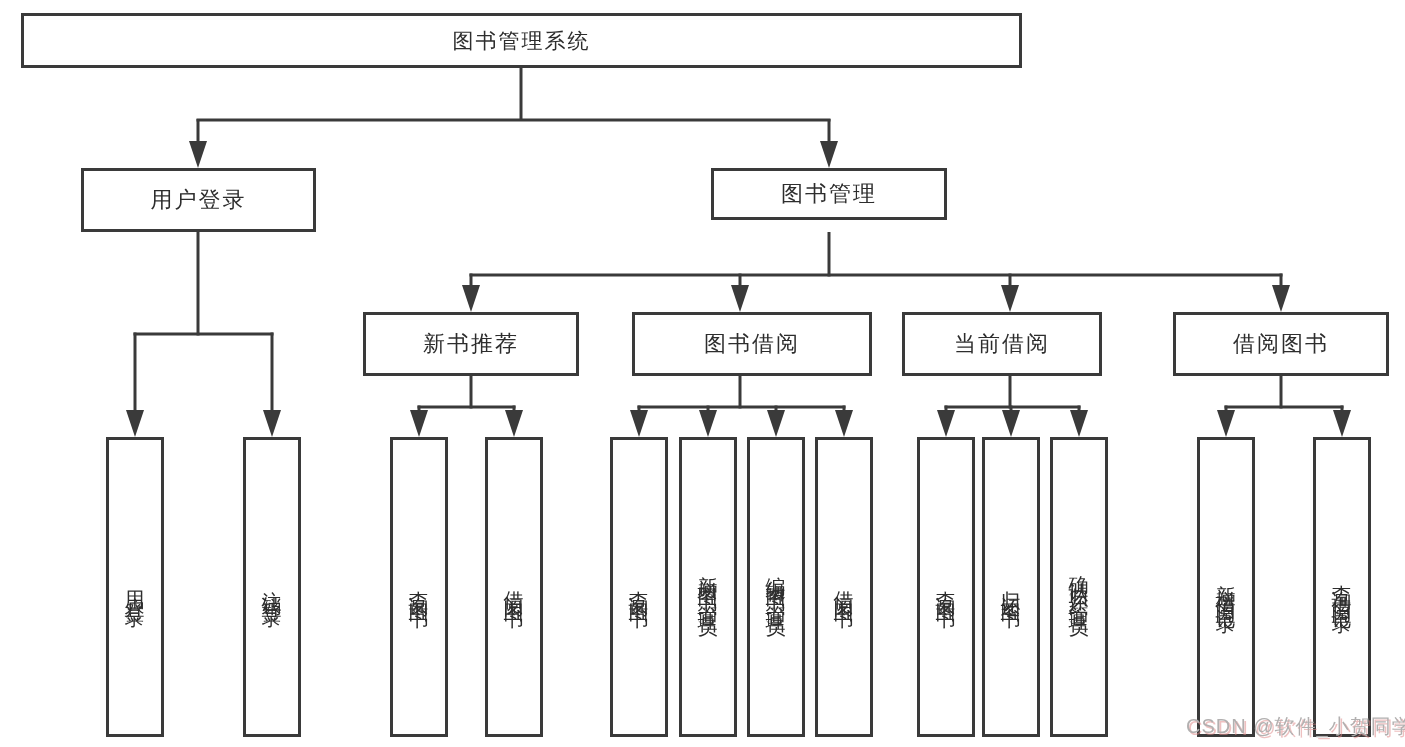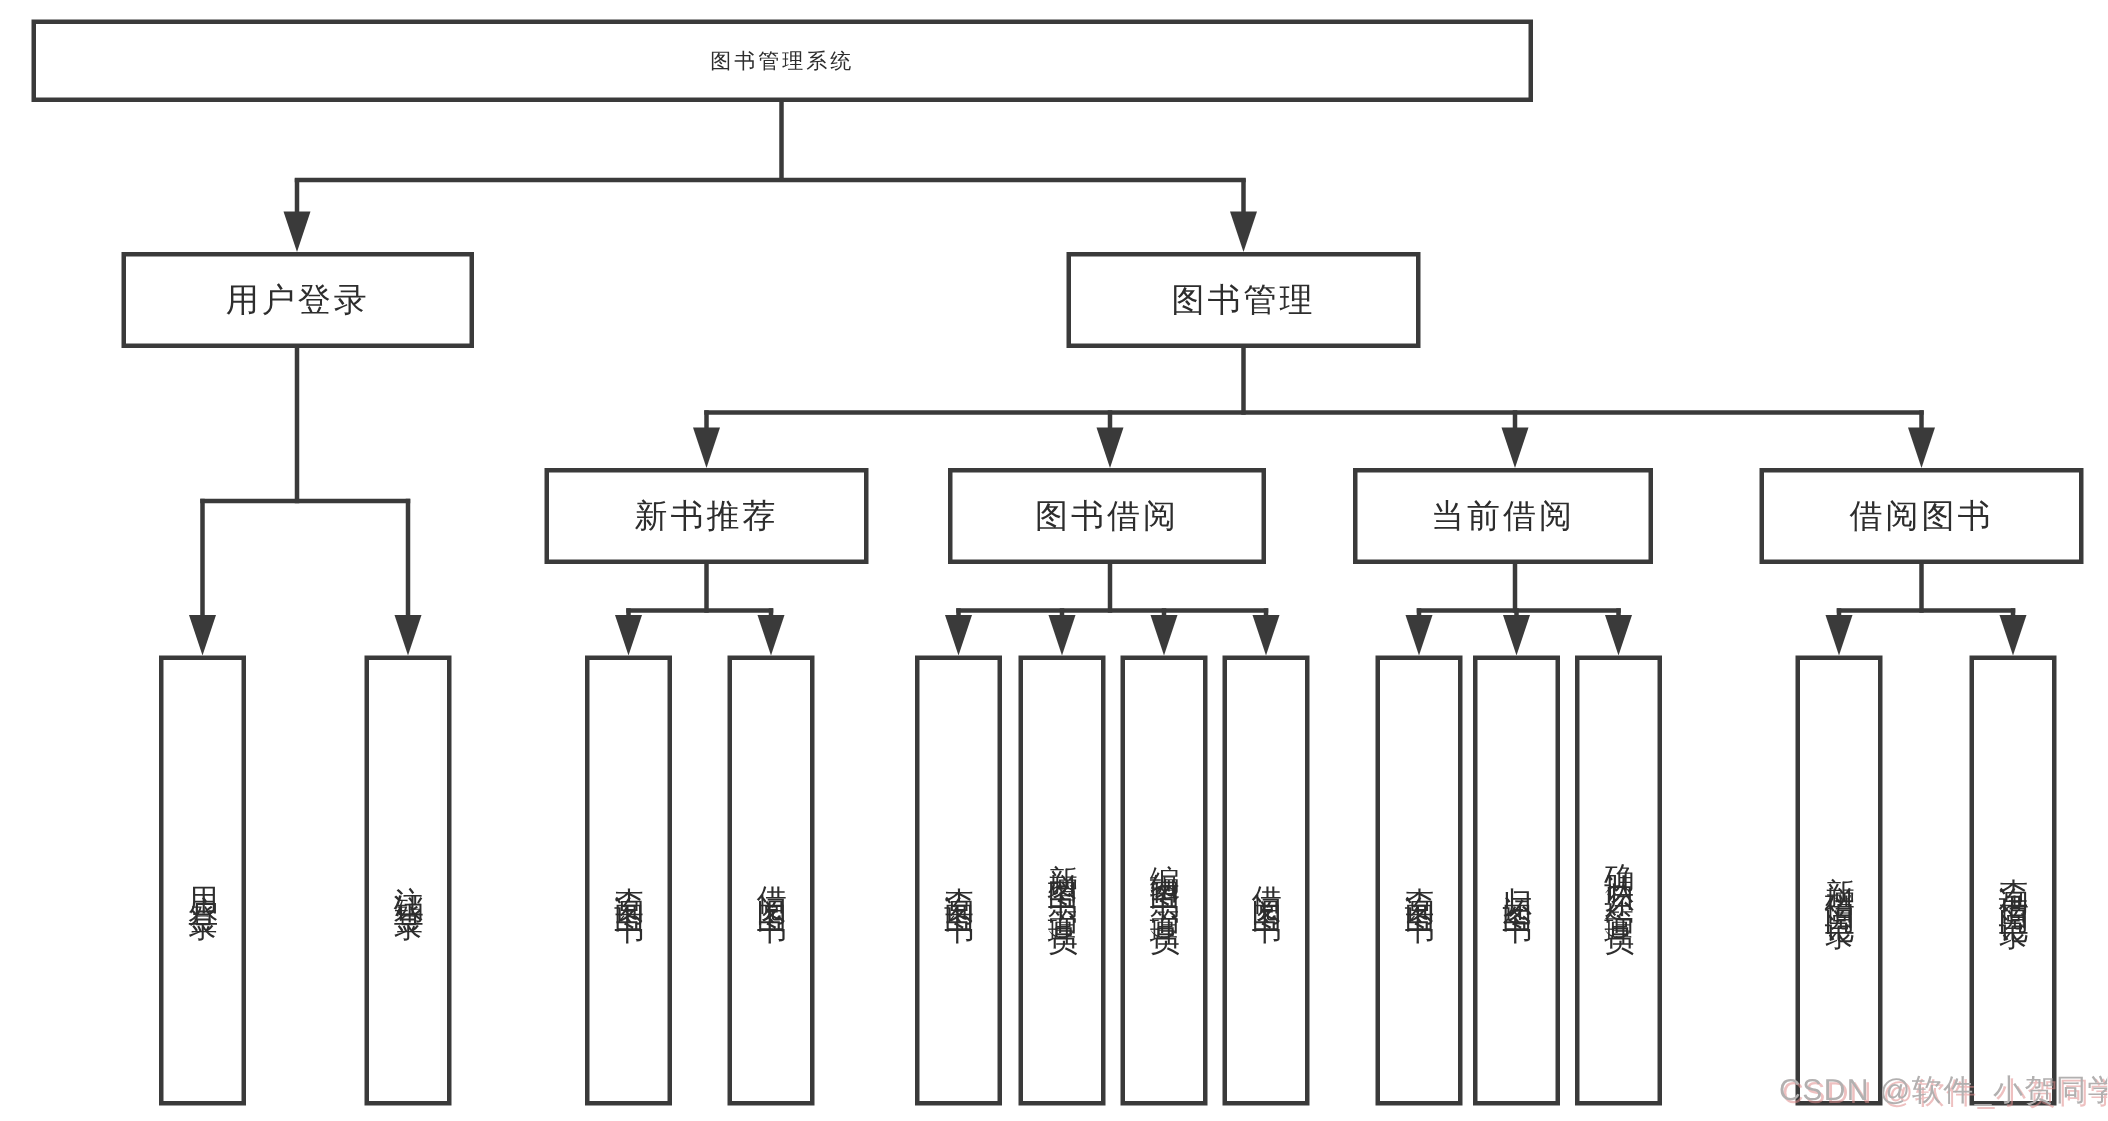--- a/index.html
+++ b/index.html
@@ -22,21 +22,21 @@
     box-sizing: border-box;
     border: 3px solid #3a3a3a;
     background: #ffffff;
     display: flex;
     align-items: center;
     justify-content: center;
     color: #2d2d2d;
     z-index: 2;
   }
   .h-node { font-size: 22px; letter-spacing: 2px; white-space: nowrap; }
-  .root-node { font-size: 14px; }
+  .root-node { font-size: 21px; }
   .leaf span {
     writing-mode: vertical-rl;
     text-orientation: mixed;
     font-size: 20px;
     letter-spacing: 6px;
     line-height: 1;
   }
   .watermark {
     position: absolute;
     left: 1186px;
@@ -112,24 +112,24 @@
     <line x1="1224.5" y1="407" x2="1343.5" y2="407"></line>
     <line x1="1226" y1="405.5" x2="1226" y2="416"></line>
     <line x1="1342" y1="405.5" x2="1342" y2="416"></line>
     <polygon points="1217,410 1235,410 1226,437" stroke="none"></polygon>
     <polygon points="1333,410 1351,410 1342,437" stroke="none"></polygon>
   </svg>
 
   <div class="node h-node root-node" style="left:21px; top:13px; width:1001px; height:55px;">图书管理系统</div>
 
   <div class="node h-node" style="left:81px; top:168px; width:235px; height:64px;">用户登录</div>
-  <div class="node h-node" style="left:711px; top:168px; width:236px; height:64px;">图书管理</div>
+  <div class="node h-node" style="left:711px; top:168px; width:236px; height:52px;">图书管理</div>
 
   <div class="node h-node" style="left:363px; top:312px; width:216px; height:64px;">新书推荐</div>
-  <div class="node h-node" style="left:632px; top:312px; width:212px; height:64px;">图书借阅</div>
+  <div class="node h-node" style="left:632px; top:312px; width:240px; height:64px;">图书借阅</div>
   <div class="node h-node" style="left:902px; top:312px; width:200px; height:64px;">当前借阅</div>
   <div class="node h-node" style="left:1173px; top:312px; width:216px; height:64px;">借阅图书</div>
 
   <div class="node leaf" style="left:106px; top:437px; width:58px; height:300px;">
     <span>用户登录</span>
   </div>
   <div class="node leaf" style="left:243px; top:437px; width:58px; height:300px;">
     <span>注销登录</span>
   </div>
 

